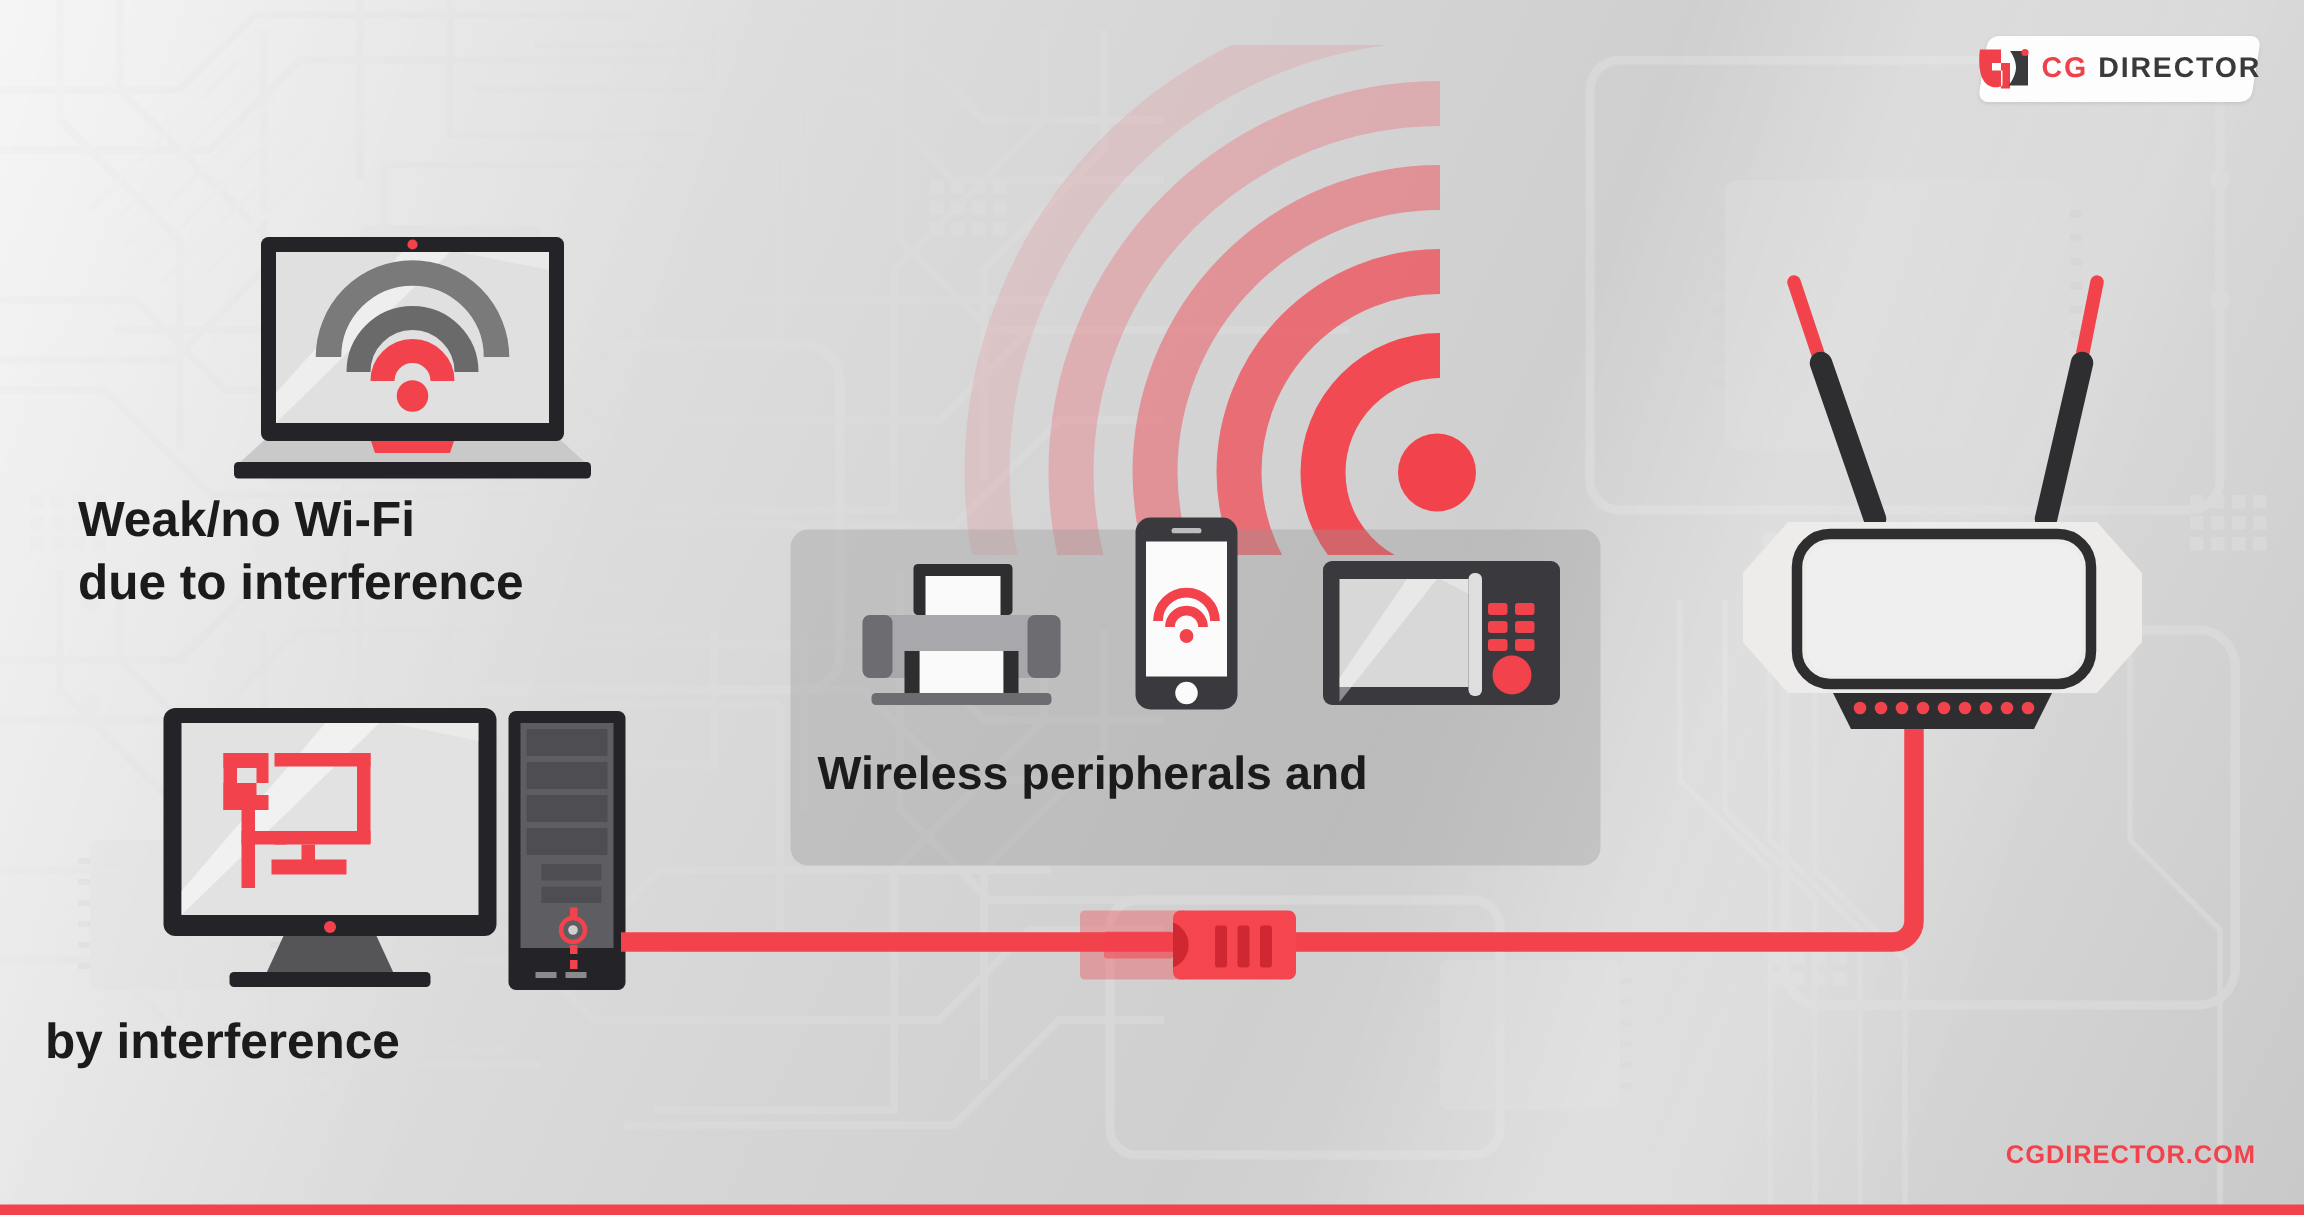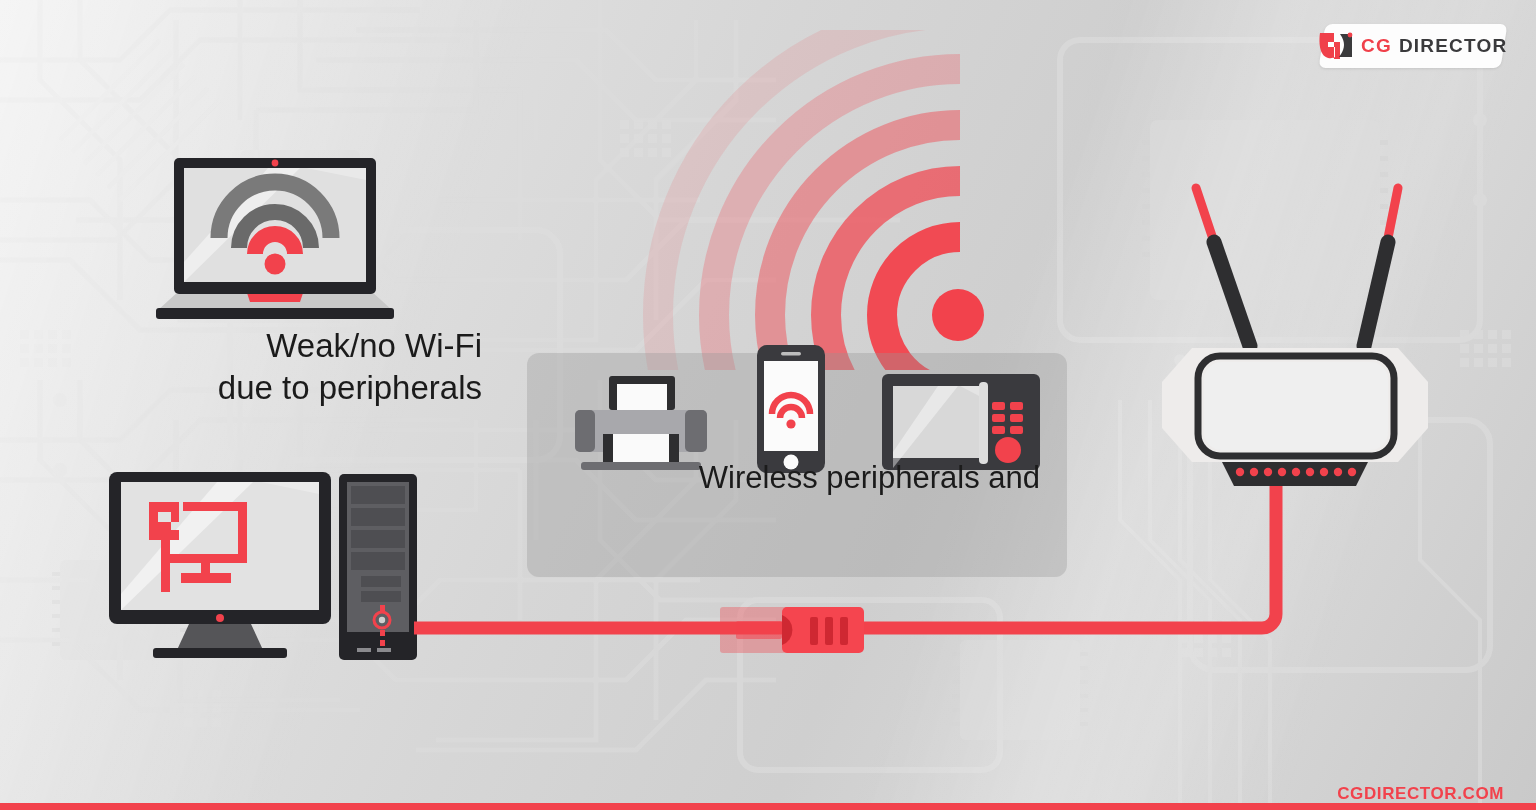--- a/index.html
+++ b/index.html
@@ -43,43 +43,43 @@
   .logo-text { font-size: 19px; font-weight: bold; letter-spacing: 1.2px; }
   .logo-cg { color: #f0404a; }
   .logo-director { color: #3a3a3c; }
 
   
   .caption {
     position: absolute;
     color: #1b1b1b;
     font-size: 33px;
     line-height: 1.28;
-    text-align: right;
-    font-weight: 400;
+    text-align: left;
+    font-weight: 700;
   }
   #caption-laptop { left: 52px; top: 325px; width: 430px; }
   #caption-ethernet { left: 30px; top: 673px; width: 475px; }
-  #caption-devices { left: 545px; top: 458px; width: 495px; font-size: 31px; }
+  #caption-devices { left: 545px; top: 496px; width: 495px; font-size: 31px; }
 
   
   #device-panel {
     position: absolute;
     left: 527px; top: 353px;
     width: 540px; height: 224px;
     background: rgba(150,150,150,0.34);
     border-radius: 12px;
   }
 
   
   #footer-bar {
     position: absolute; left: 0; bottom: 0; width: 1536px; height: 7px;
     background: #f2424c;
   }
   #footer-url {
-    position: absolute; right: 32px; bottom: 6px;
+    position: absolute; right: 32px; bottom: 30px;
     color: #f2424c; font-size: 17px; font-weight: bold; letter-spacing: 0.6px;
   }
 
   svg { display: block; }
   .abs { position: absolute; }
 </style>
 </head>
 <body>
 
 <div id="stage">
@@ -253,21 +253,21 @@
     <g transform="translate(125,108)" fill="none" stroke-linecap="butt">
       <path d="M -56 -32 A 56 56 0 0 1 56 -32" stroke="#7a7a7a" stroke-width="17" transform="translate(0,12)"></path>
       <path d="M -36 -20 A 36 36 0 0 1 36 -20" stroke="#6a6a6a" stroke-width="16" transform="translate(0,10)"></path>
       <path d="M -20 -10 A 20 20 0 0 1 20 -10" stroke="#f2424c" stroke-width="16" transform="translate(0,6)"></path>
       <circle cx="0" cy="6" r="10.5" fill="#f2424c" stroke="none"></circle>
     </g>
   </svg>
 
   <div id="caption-laptop" class="caption">
     <div>Weak/no Wi-Fi</div>
-    <div>due to peripherals</div>
+    <div>due to interference</div>
   </div>
 
   <svg class="abs" style="left:105px; top:468px;" width="230" height="192" viewBox="0 0 230 192">
     <rect x="4" y="4" width="222" height="152" rx="8" fill="#242428"></rect>
     <rect x="16" y="14" width="198" height="128" fill="#e2e2e2"></rect>
     <path d="M16 126 L112 14 L148 14 L16 142 Z" fill="#ffffff" opacity="0.5"></path>
     <path d="M168 14 L214 14 L214 26 L156 14 Z" fill="#ffffff" opacity="0.28"></path>
 
     <g fill="#f2424c">
       <rect x="44" y="34" width="30" height="10"></rect>
@@ -305,20 +305,21 @@
     <rect x="43" y="133" width="5" height="6" fill="#f2424c"></rect>
     <rect x="43" y="158" width="5" height="6" fill="#f2424c"></rect>
     <rect x="43" y="168" width="5" height="6" fill="#f2424c"></rect>
     <g fill="#8a8a8e">
       <rect x="20" y="176" width="14" height="4"></rect>
       <rect x="40" y="176" width="14" height="4"></rect>
     </g>
   </svg>
 
   <div id="caption-ethernet" class="caption">
+    <div>by interference</div>
   </div>
 
   <svg class="abs" style="left:400px; top:440px;" width="920" height="240" viewBox="0 0 920 240">
     <path d="M14 188 H862 A14 14 0 0 0 876 174 V0" fill="none" stroke="#f2424c" stroke-width="13" stroke-linecap="butt"></path>
   </svg>
 
   <svg class="abs" style="left:718px; top:597px;" width="148" height="66" viewBox="0 0 148 66">
     <rect x="2" y="10" width="72" height="46" rx="3" fill="#f2424c" opacity="0.36"></rect>
     <rect x="18" y="24" width="46" height="18" rx="2" fill="#f2424c" opacity="0.55"></rect>
     <rect x="64" y="10" width="82" height="46" rx="5" fill="#f5454f"></rect>

